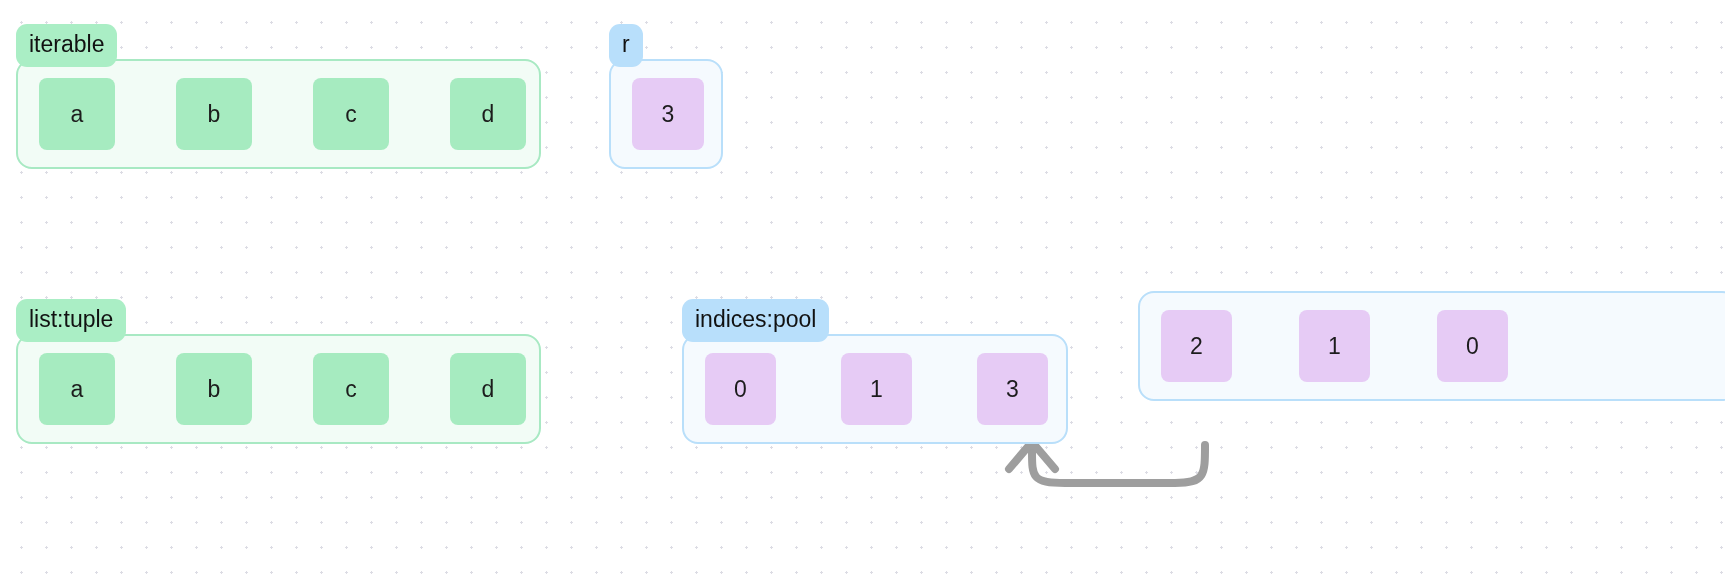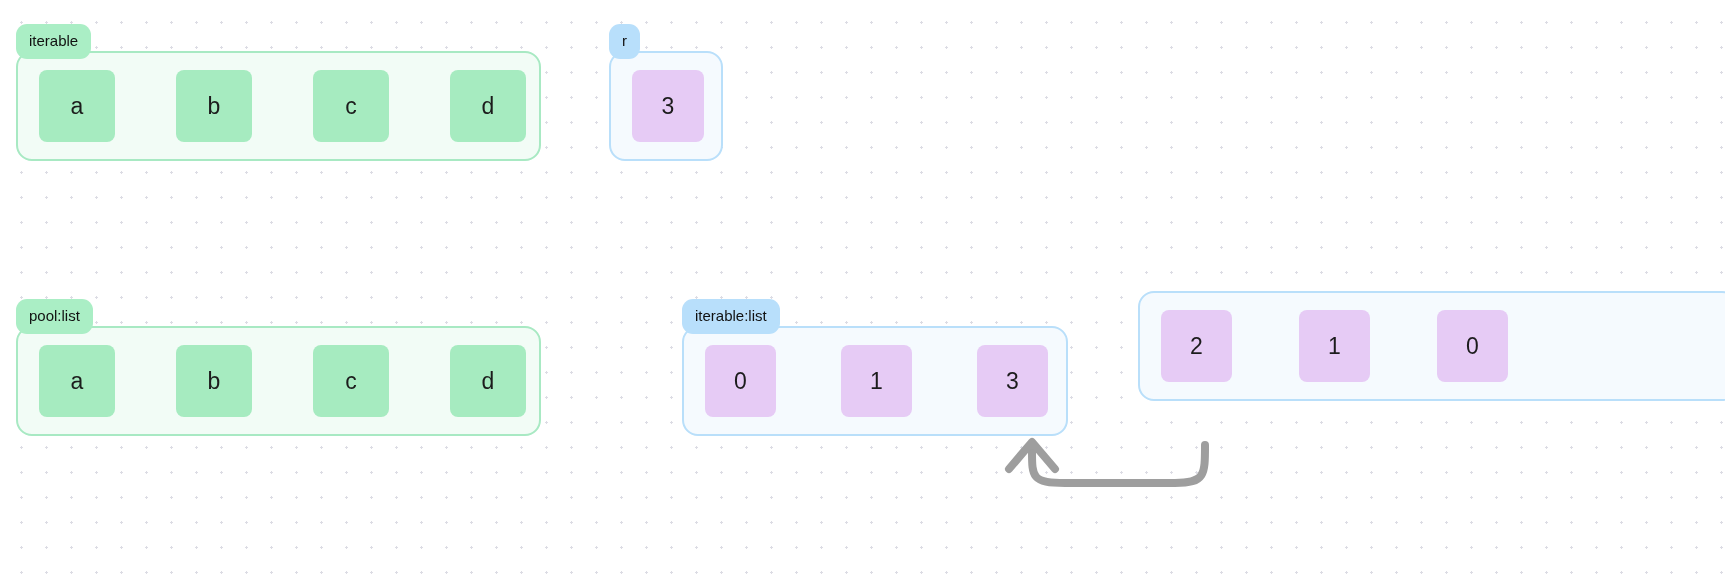--- a/index.html
+++ b/index.html
@@ -24,21 +24,21 @@
     inset: 0;
   }
 
   
   .var-group {
     position: absolute;
   }
 
   .var-label {
     display: inline-block;
-    font-size: 15px;
+    font-size: 23px;
     line-height: 1;
     padding: 9px 13px 11px 13px;
     border-radius: 11px;
     color: #111111;
     white-space: nowrap;
     position: relative;
     z-index: 3;
   }
   .var-label.green {
     background: #aaeec5;
@@ -151,31 +151,31 @@
   </div>
 
   <div class="var-group" id="grp-r">
     <div class="var-label blue">r</div>
     <div class="container-box blue">
       <div class="cell purple">3</div>
     </div>
   </div>
 
   <div class="var-group" id="grp-pool">
-    <div class="var-label green">pool:list</div>
+    <div class="var-label green">list:tuple</div>
     <div class="container-box green">
       <div class="cell green">a</div>
       <div class="cell green">b</div>
       <div class="cell green">c</div>
       <div class="cell green">d</div>
     </div>
   </div>
 
   <div class="var-group" id="grp-indices">
-    <div class="var-label blue">iterable:list</div>
+    <div class="var-label blue">indices:pool</div>
     <div class="container-box blue">
       <div class="cell purple">0</div>
       <div class="cell purple">1</div>
       <div class="cell purple">3</div>
     </div>
   </div>
 
   <div class="var-group" id="grp-reverse">
     <div class="container-box blue">
       <div class="cell purple">2</div>

